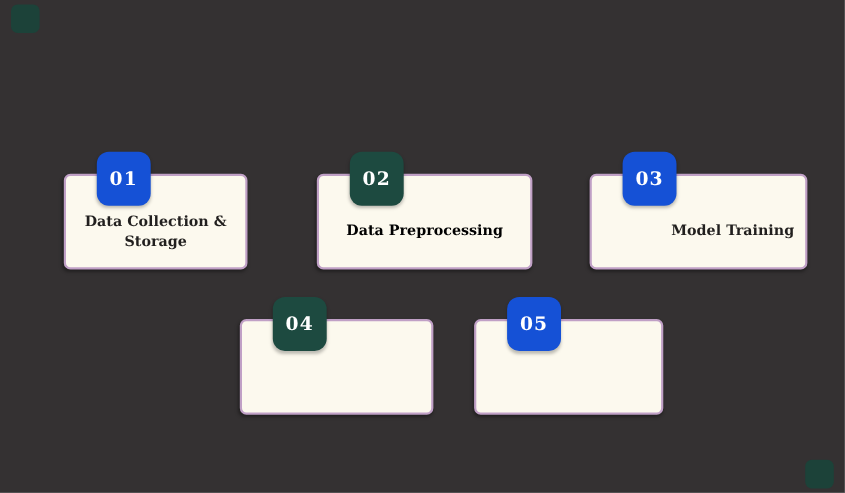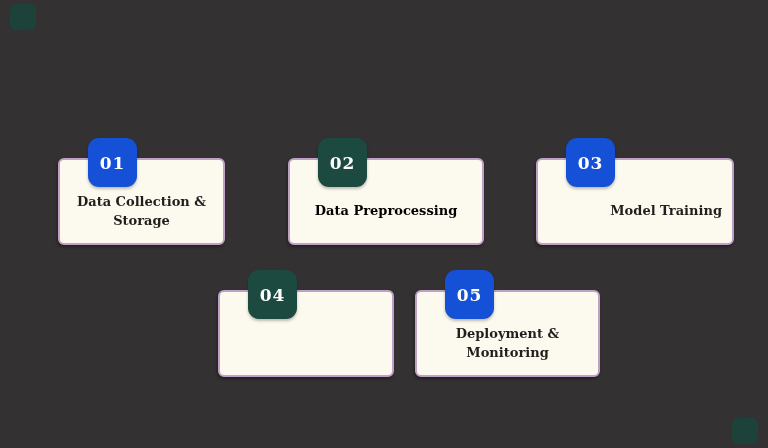--- a/index.html
+++ b/index.html
@@ -47,21 +47,21 @@
     display: flex;
     flex-direction: column;
     justify-content: center;
     align-items: center;
     padding: 24px 10px 4px 10px;
   }
   .card-1 { left: 58px;  top: 158px; width: 167px; }
   .card-2 { left: 288px; top: 158px; width: 196px; }
   .card-3 { left: 536px; top: 158px; width: 198px; align-items: flex-end; }
   .card-4 { left: 181px; top: 290px; width: 176px; margin-left: 37px; }
-  .card-5 { left: 415px; top: 290px; width: 185px; justify-content: center; }
+  .card-5 { left: 431px; top: 290px; width: 172px; justify-content: center; }
   .badge {
     position: absolute;
     left: 28px;
     top: -22px;
     width: 49px;
     height: 49px;
     border-radius: 11px;
     display: flex;
     align-items: center;
     justify-content: center;
@@ -114,16 +114,15 @@
   <div class="card card-4" style="background-color: rgb(252, 249, 238); border-color: rgb(192, 160, 198);">
     <div class="badge" style="background-color: rgb(29, 74, 64);">
       <span class="badge-number" style="color: rgb(255, 255, 255);">04</span>
     </div>
   </div>
 
   <div class="card card-5" style="background-color: rgb(252, 249, 238); border-color: rgb(192, 160, 198);">
     <div class="badge" style="background-color: rgb(21, 81, 214);">
       <span class="badge-number" style="color: rgb(255, 255, 255);">05</span>
     </div>
-    <div class="card-label" style="color: rgb(33, 31, 30);">Deployment &amp; Monitoring</div>
   </div>
 
 </div>
 
 </body></html>

